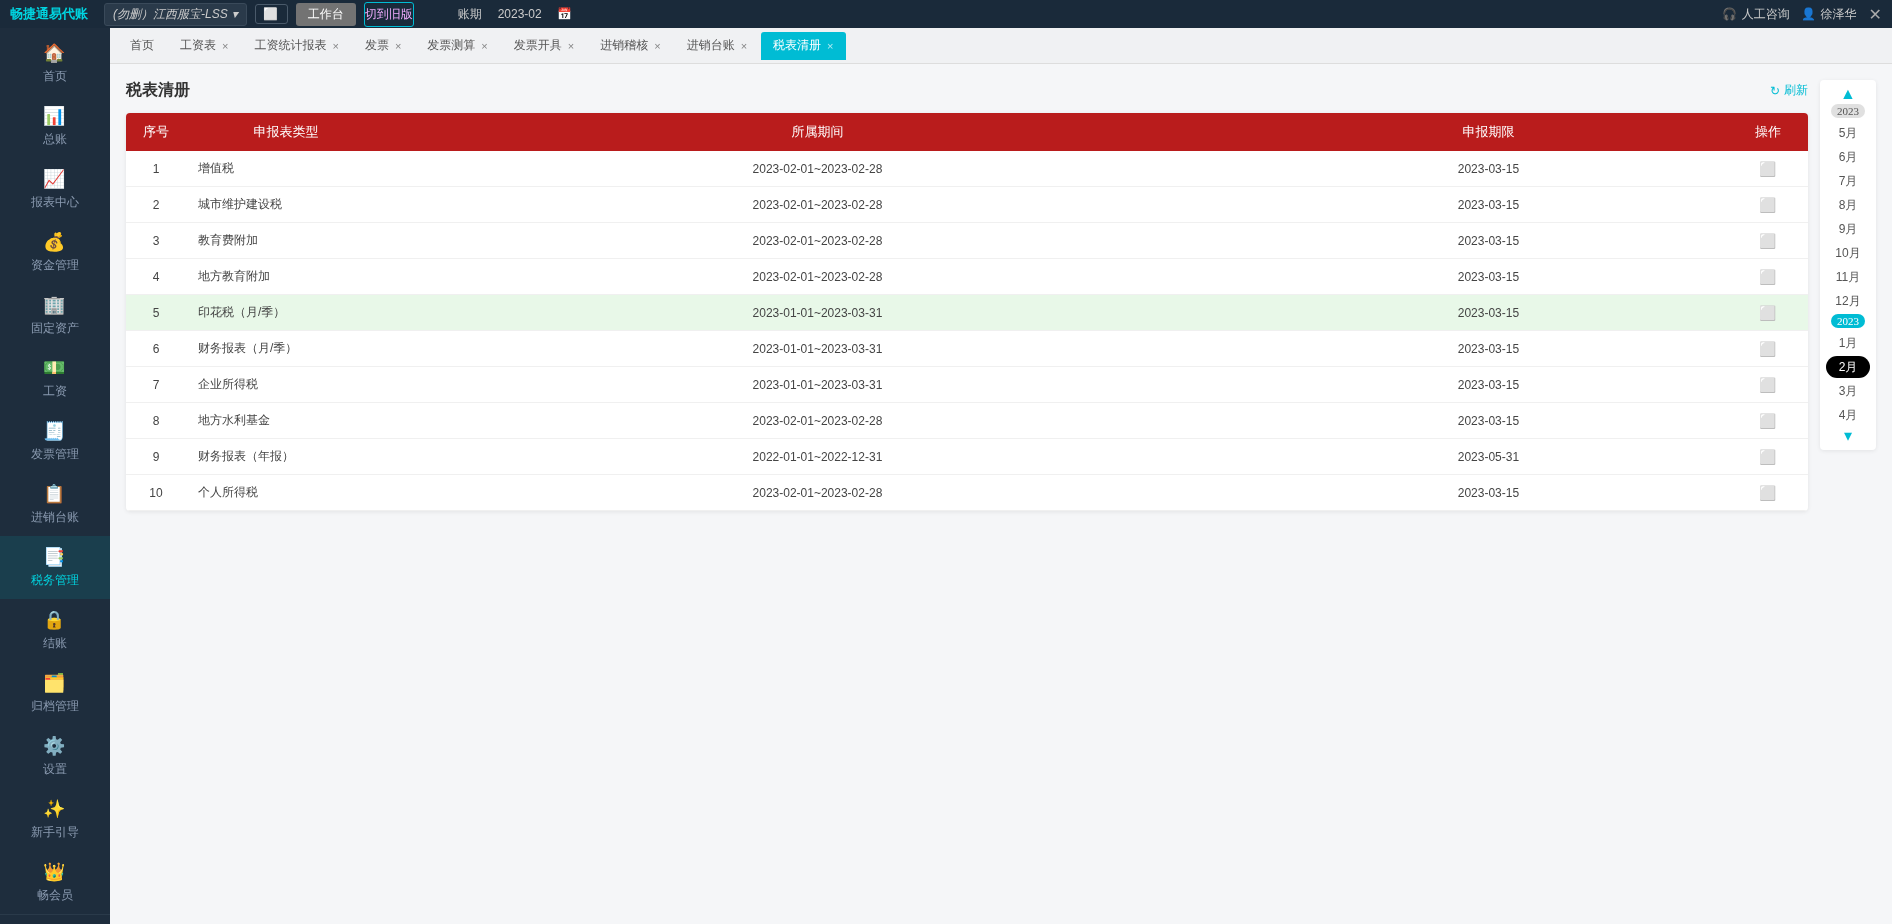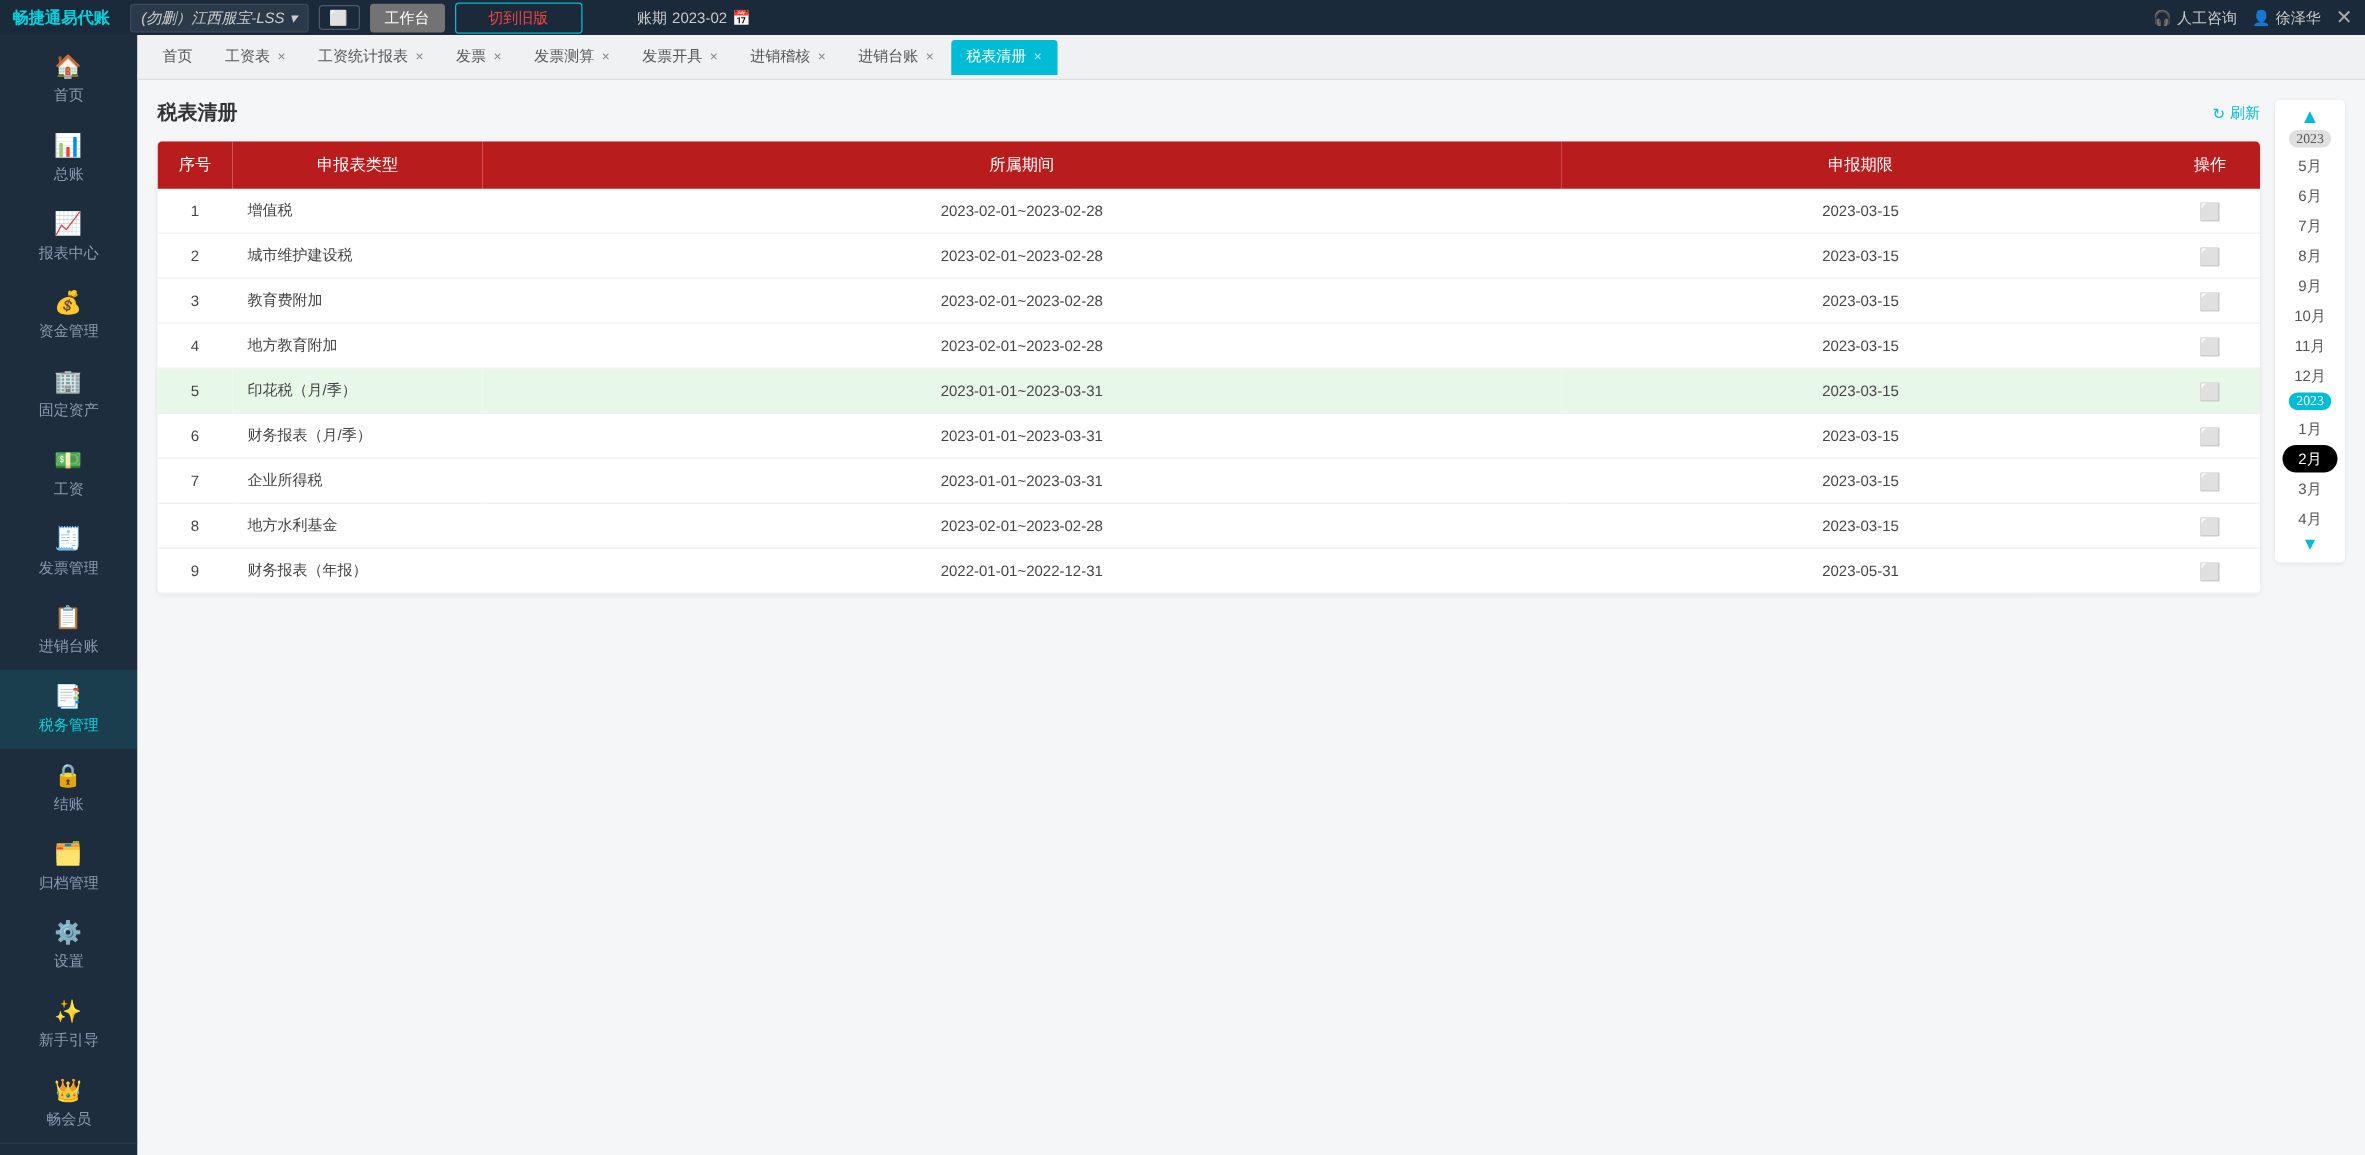--- a/index.html
+++ b/index.html
@@ -47,32 +47,32 @@
       border: none;
       color: white;
       border-radius: 3px;
       padding: 3px 12px;
       cursor: pointer;
       font-size: 12px;
     }
     .top-bar-btn-outline {
       background: transparent;
       border: 1px solid #00bcd4;
-      color: #ef4444;
+      color: #f0abfc;
       border-radius: 3px;
-      padding: 3px 26px;
+      padding: 3px 0;
       cursor: pointer;
       font-size: 12px;
     }
     .top-bar-period {
       color: #ccc;
       font-size: 12px;
       display: flex;
       align-items: center;
-      gap: 4px;
+      gap: 16px;
       padding-left: 36px;
     }
     .top-bar-right {
       margin-left: auto;
       display: flex;
       align-items: center;
       gap: 12px;
       color: #ccc;
       font-size: 12px;
     }
@@ -513,20 +513,29 @@
     </tr>
               <tr>
       <td>9</td>
       <td>财务报表（年报）</td>
       <td>2022-01-01~2022-12-31</td>
       <td>2023-05-31</td>
       <td>
         <span class="action-icon">⬜</span>
       </td>
     </tr>
+              <tr>
+      <td>10</td>
+      <td>个人所得税</td>
+      <td>2023-02-01~2023-02-28</td>
+      <td>2023-03-15</td>
+      <td>
+        <span class="action-icon">⬜</span>
+      </td>
+    </tr>
             </tbody>
         </table>
 
       </div>
 
       <div class="calendar-panel">
         <span class="cal-up-btn">▲</span>
         <span class="cal-year-label">2023</span>
         <div class="cal-month">5月</div>
         <div class="cal-month">6月</div>

